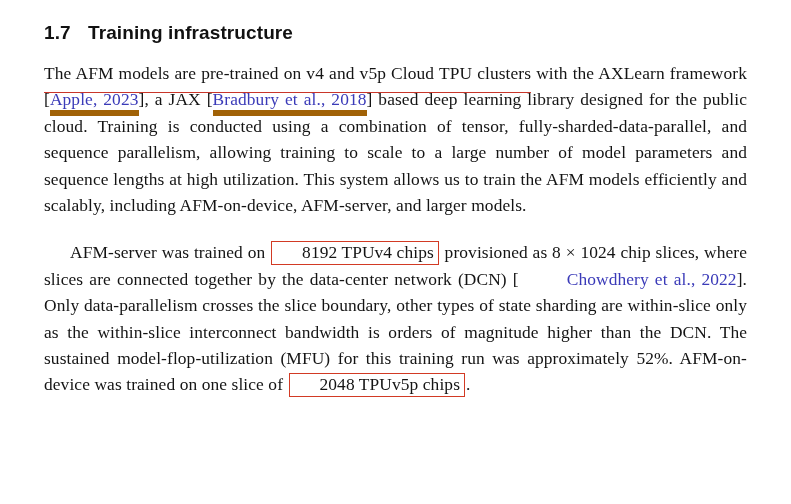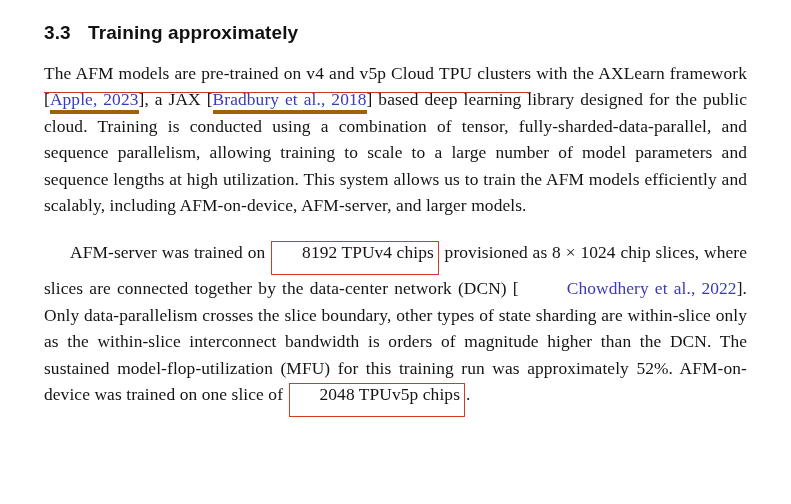--- a/index.html
+++ b/index.html
@@ -48,43 +48,43 @@
   p.par-2 {
     margin-top: 21px;
     text-indent: 26px;
   }
   .cite {
     color: #3a3ab8;
     margin-left: 48px;
   }
   .cite-underline {
     color: #3a3ab8;
-    border-bottom: 4px solid #a16207;
+    border-bottom: 6px solid #a16207;
     padding-bottom: 1px;
   }
   .red-underline {
     border-bottom: 1.6px solid #c9362a;
     padding-bottom: 9px;
   }
   .red-box {
     border: 1.8px solid #d23a24;
-    padding: 0px 4px 11px 4px;
+    padding: 0px 4px 1px 4px;
     margin: 0 1px;
     display: inline-block;
     line-height: 21px;
   }
   .nowrap { white-space: nowrap; }
 </style>
 </head>
 <body>
 
 <div class="page">
 
   <h2 class="section-heading">
-    <span class="section-number">3.3</span>
-    <span>Training approximately</span>
+    <span class="section-number">1.7</span>
+    <span>Training infrastructure</span>
   </h2>
 
   <p class="body-par par-1"><span class="red-underline">The AFM models are pre-trained on v4 and v5p Cloud TPU clusters</span><span> with the AXLearn framework [</span><span class="cite-underline">Apple, 2023</span><span>], a JAX [</span><span class="cite-underline">Bradbury et al., 2018</span><span>] based deep learning library designed for the public cloud. Training is conducted using a combination of tensor, fully-sharded-data-parallel, and sequence parallelism, allowing training to scale to a large number of model parameters and sequence lengths at high utilization. This system allows us to train the AFM models efficiently and scalably, including AFM-on-device, AFM-server, and larger models.</span></p>
 
   <p class="body-par par-2"><span>AFM-server was trained on </span><span class="red-box nowrap">8192 TPUv4 chips</span><span> provisioned as 8 × 1024 chip slices, where slices are connected together by the data-center network (DCN) [</span><span class="cite">Chowdhery et al., 2022</span><span>].   Only data-parallelism crosses the slice boundary, other types of state sharding are within-slice only as the within-slice interconnect bandwidth is orders of magnitude higher than the DCN. The sustained model-flop-utilization (MFU) for this training run was approximately 52%. AFM-on-device was trained on one slice of </span><span class="red-box nowrap">2048 TPUv5p chips</span><span>.</span></p>
 
 </div>
 
 </body></html>

